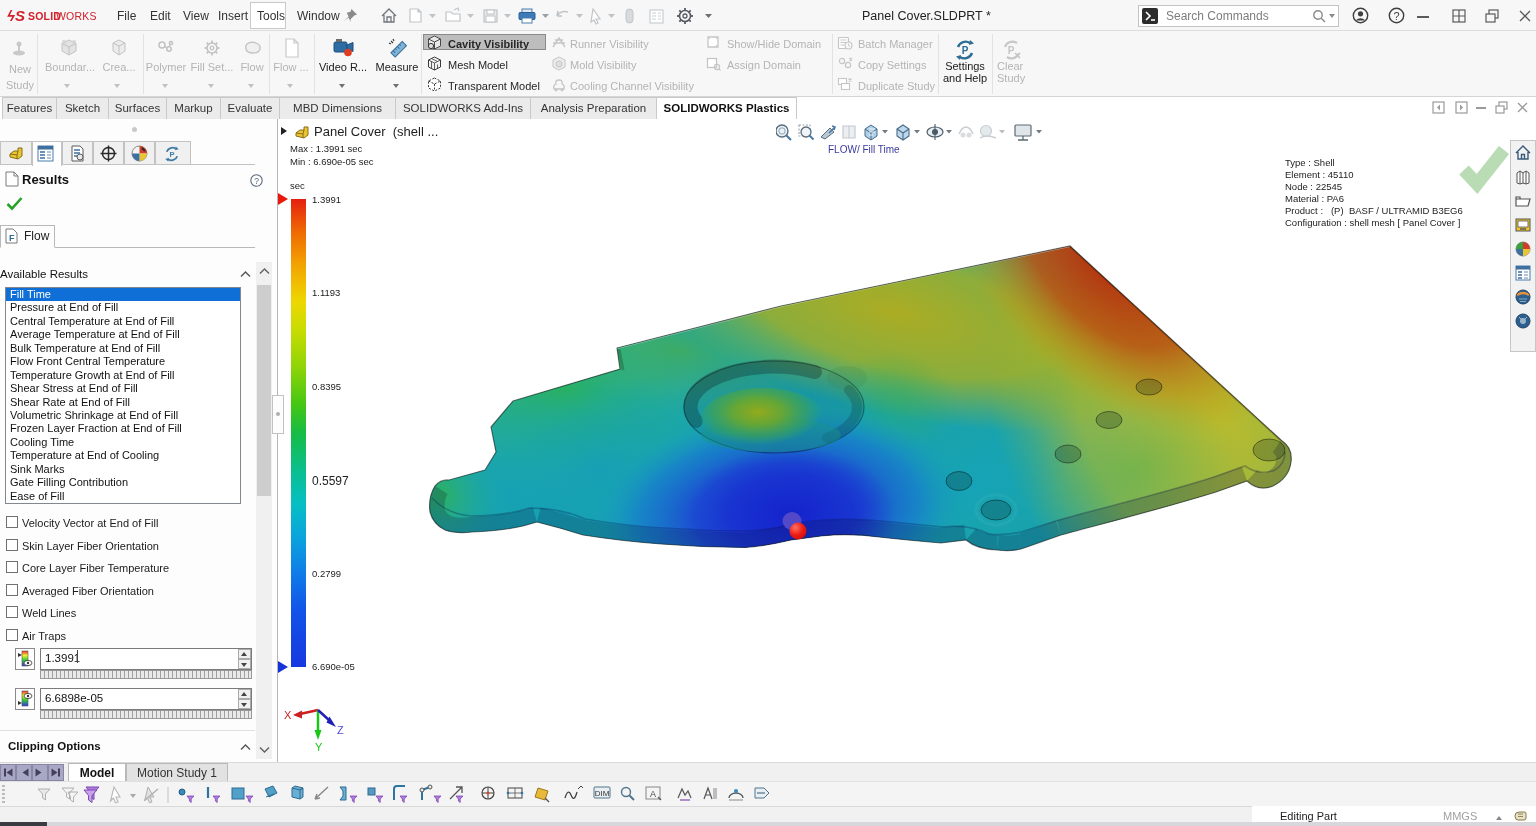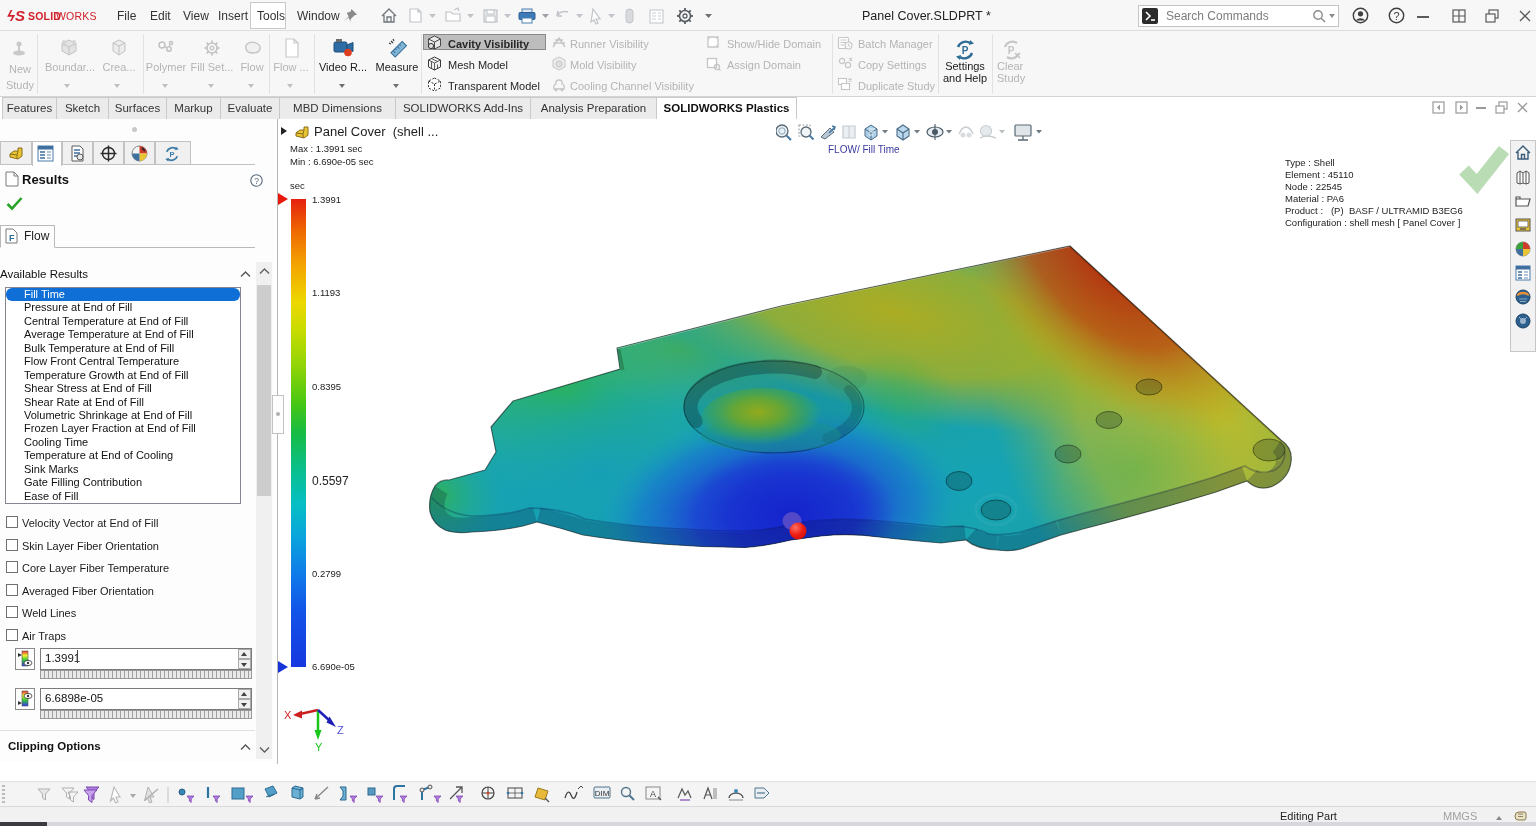--- a/index.html
+++ b/index.html
@@ -17,29 +17,29 @@
   #ribbon { position:absolute; left:0; top:30px; width:1536px; height:67px; background:#f7f7f7; border-top:1px solid #dcdcdc; border-bottom:1px solid #d5d5d5; }
   .rlbl { position:absolute; font-size:11px; color:#b4b4b4; text-align:center; }
   .rlbl2 { position:absolute; font-size:11px; color:#262626; }
   
   #tabrow { position:absolute; left:0; top:97px; width:1536px; height:22px; background:#fff; }
   .tab { position:absolute; top:0; height:22px; background:#ebebeb; border:1px solid #c9c9c9; border-bottom:none; font-size:11.5px; color:#333; text-align:center; line-height:21px; }
   
   #leftpanel { position:absolute; left:0; top:119px; width:277px; height:643px; background:#fdfdfd; }
   .chk { position:absolute; width:12px; height:12px; border:1px solid #707070; background:#fff; }
   .clbl { position:absolute; font-size:11px; color:#1a1a1a; }
-  .litem { height:13.45px; font-size:11px; color:#111; padding-left:18px; line-height:13.4px; white-space:nowrap; overflow:hidden;border-radius:6px; }
+  .litem { height:13.45px; font-size:11px; color:#111; padding-left:4px; line-height:13.4px; white-space:nowrap; overflow:hidden; }
   
   #viewport { position:absolute; left:277px; top:119px; width:1233px; height:645px; background:#fff; border-left:1px solid #b6b6b6; }
   
   #taskpane { position:absolute; left:1510px; top:119px; width:26px; height:643px; background:#fff; }
   
   #modeltabs { position:absolute; left:0; top:762px; width:1536px; height:19px; background:#f0f0f0; border-top:1px solid #d9d9d9; }
   #sketchbar { position:absolute; left:0; top:781px; width:1536px; height:25px; background:#f4f4f4; border-top:1px solid #e0e0e0; }
-  #statusbar { position:absolute; left:0; top:806px; width:1536px; height:16px; background:#f1f1f2; border-top:1px solid #d9d9d9; }
+  #statusbar { position:absolute; left:0; top:806px; width:1252px; height:16px; background:#f1f1f2; border-top:1px solid #d9d9d9; }
   #bottomstrip { position:absolute; left:0; top:822px; width:1536px; height:4px; background:#d8d8dc; }
 </style>
 </head>
 <body>
 <div id="app">
   <div id="titlebar">
 
     <svg class="abs" style="left:7px;top:7px" width="100" height="17" viewBox="0 0 100 17">
       <text x="0" y="14" font-size="15" font-weight="bold" font-style="italic" fill="#d1202a" font-family="Liberation Sans">ϟS</text>
       <text x="21" y="13" font-size="10.5" font-weight="bold" fill="#d1202a" letter-spacing="0.2" font-family="Liberation Sans">SOLID</text>
@@ -760,20 +760,38 @@
         <path d="M2 6 Q8 2 14 6" stroke="#e8913a" stroke-width="2.5" fill="none"></path>
         <circle cx="8" cy="8" r="7" fill="none" stroke="#1d4467"></circle>
         <path d="M4 10 h8 M5 12.5 h6" stroke="#8ab" stroke-width="1"></path>
       </svg>
     <svg class="abs" style="left:5px;top:194px" width="16" height="16" viewBox="0 0 16 16">
         <circle cx="8" cy="8" r="7" fill="#2d5f8e"></circle>
         <circle cx="8" cy="8" r="7" fill="none" stroke="#1d4467"></circle>
         <path d="M5 8 a3 3 0 0 1 6 0 a3 3 0 0 1 -6 0" fill="#9ab4cc"></path>
         <path d="M4 4 l2 2 M12 4 l-2 2" stroke="#9ab4cc"></path>
       </svg>
+  </div>
+  <div id="modeltabs">
+    <div class="abs" style="left:0;top:1px;width:16px;height:17px;background:#a9a8c4;border:1px solid #8886a8"></div>
+    <div class="abs" style="left:16px;top:1px;width:16px;height:17px;background:#a9a8c4;border:1px solid #8886a8"></div>
+    <div class="abs" style="left:32px;top:1px;width:16px;height:17px;background:#a9a8c4;border:1px solid #8886a8"></div>
+    <div class="abs" style="left:48px;top:1px;width:16px;height:17px;background:#a9a8c4;border:1px solid #8886a8"></div>
+    <svg class="abs" style="left:0px;top:1px" width="64" height="17" viewBox="0 0 64 17">
+      <g fill="#42405e" stroke="none">
+          <rect x="4" y="4.5" width="2" height="8"></rect>
+          <path d="M12.5 4.5 v8 l-6 -4 z"></path>
+          <path d="M28.5 4.5 v8 l-6 -4 z"></path>
+          <path d="M35.5 4.5 v8 l6 -4 z"></path>
+          <path d="M51.5 4.5 v8 l6 -4 z"></path>
+          <rect x="58" y="4.5" width="2" height="8"></rect>
+        </g>
+    </svg>
+    <div class="abs" style="left:68px;top:0;width:58px;height:19px;background:#fff;border:1px solid #b9b9b9;border-bottom:none;text-align:center;font-weight:bold;font-size:12px;color:#111;line-height:18px">Model</div>
+    <div class="abs" style="left:126px;top:0;width:102px;height:19px;background:#e2e2e2;border:1px solid #b9b9b9;border-bottom:none;text-align:center;font-size:12px;color:#333;line-height:18px">Motion Study 1</div>
   </div>
   <div id="sketchbar">
     <div class="abs" style="left:2px;top:3px;width:3px;height:19px;background:repeating-linear-gradient(180deg,#bbb 0 2px,#f4f4f4 2px 4px)"></div>
     <svg class="abs" style="left:10px;top:2px" width="760" height="21" viewBox="0 0 760 21">
       <g>
         <path d="M28 5 h12 l-4.5 5 v6 l-3 -2 v-4 z" fill="#e8e8e8" stroke="#b0b0b0"></path>
         <path d="M52 4 h12 l-4.5 5 v6 l-3 -2 v-4 z M58 8 h10 l-4.5 5 v5 l-3 -2 v-3 z" fill="#f4f4f4" stroke="#b0b0b0"></path>
         <path d="M76 3 h13 l-5 5.5 v7 l-3.5 -2.5 v-4.5 z" fill="#b07ae0" stroke="#7d4ab0"></path>
         <path d="M74 6 h13 l-5 5.5 v7 l-3.5 -2.5 v-4.5 z" fill="#c9a2ee" stroke="#7d4ab0"></path>
         <path d="M104 3 l6 10 -4 0 2 5 -2.5 0.8 -2 -4.8 -3 3 z" fill="#fff" stroke="#b8b8b8" stroke-width="1.1"></path>

